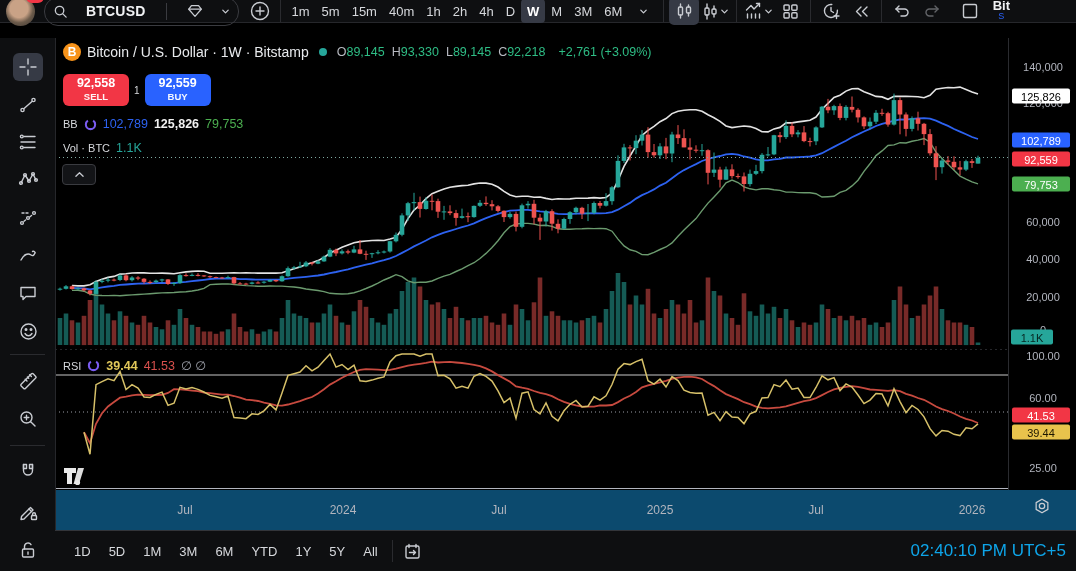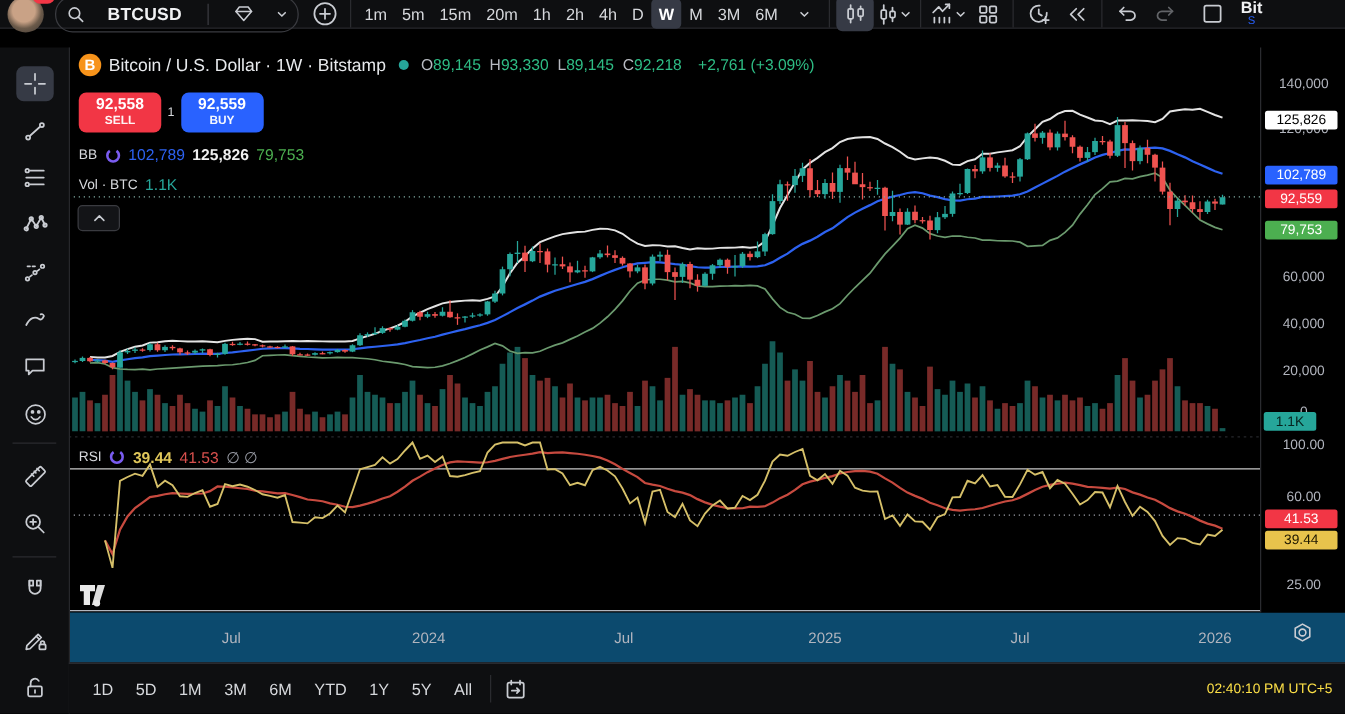--- a/index.html
+++ b/index.html
@@ -58,21 +58,21 @@
   .pbadge{position:absolute;left:3px;width:58px;text-align:center;font-size:11px;font-weight:400;border-radius:2px;
           padding:1.5px 0;transform:translateY(-50%);z-index:2}
   
   .taxis{position:absolute;left:55px;top:490px;width:1021px;height:40px;background:#0c4a6e;z-index:4}
   .tl{position:absolute;top:50%;transform:translate(-50%,-50%);font-size:12px;color:#b2b5be}
   .taxgear{position:absolute;left:978px;top:7px}
   
   .bbar{position:absolute;left:55px;top:530px;width:1021px;height:41px;background:#0e0f11;border-top:1px solid #33353a;
         display:flex;align-items:center;padding:0 10px;box-sizing:border-box;z-index:6}
   .range{font-size:13px;color:#d6d8dc;padding:0 9px;height:24px;display:flex;align-items:center}
-  .clock{margin-left:auto;font-size:11px;color:#fde047}
+  .clock{margin-left:auto;font-size:17px;color:#0ea5e9}
 </style>
 </head>
 <body>
 
 <div class="topbar">
   <div class="avatarwrap">
     <div class="avatar"></div>
     <div class="notif">11</div>
   </div>
   <div class="searchpill">
@@ -94,21 +94,21 @@
     <svg class="ic" width="22" height="22" viewBox="0 0 22 22">
         <circle cx="11" cy="11" r="8.5"></circle>
         <path d="M11 7v8M7 11h8"></path>
       </svg>
   </div>
   <div class="sep"></div>
   <div id="intervals" style="display:flex;align-items:center">
       <div class="interval">1m</div>
       <div class="interval">5m</div>
       <div class="interval">15m</div>
-      <div class="interval">20m</div>
+      <div class="interval">40m</div>
       <div class="interval">1h</div>
       <div class="interval">2h</div>
       <div class="interval">4h</div>
       <div class="interval">D</div>
       <div class="interval active">W</div>
       <div class="interval">M</div>
       <div class="interval">3M</div>
       <div class="interval">6M</div>
     </div>
   <div class="ibtn">

